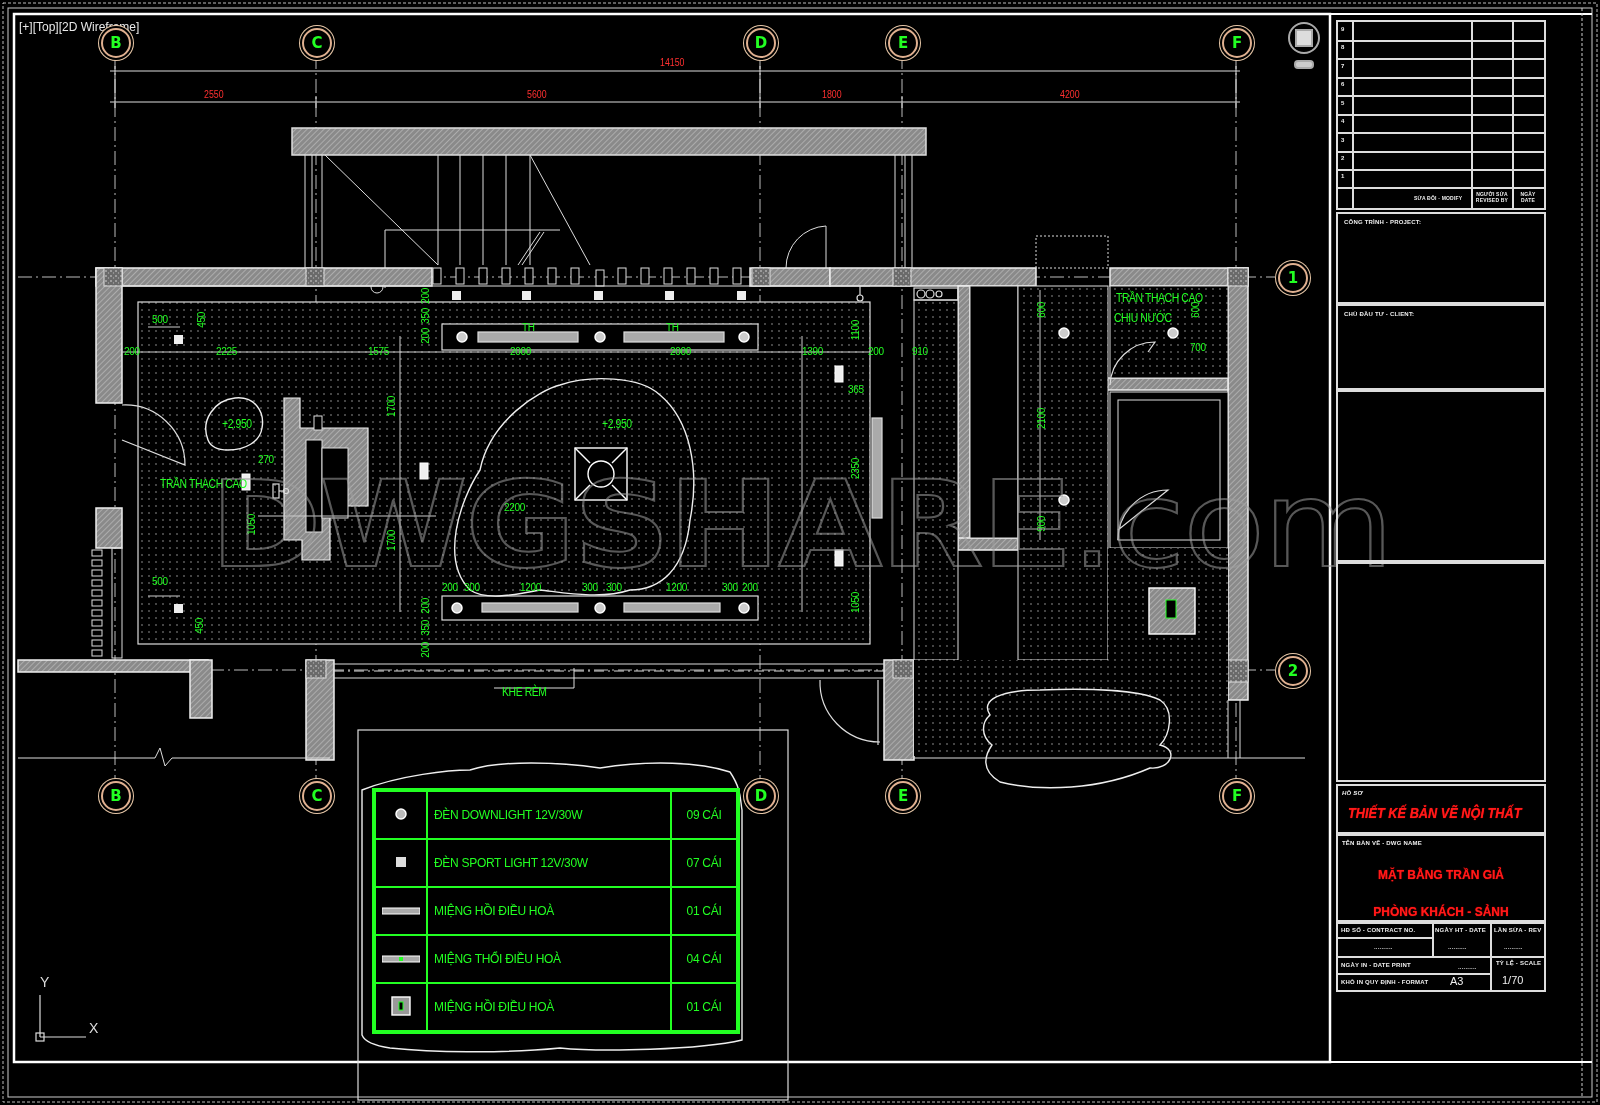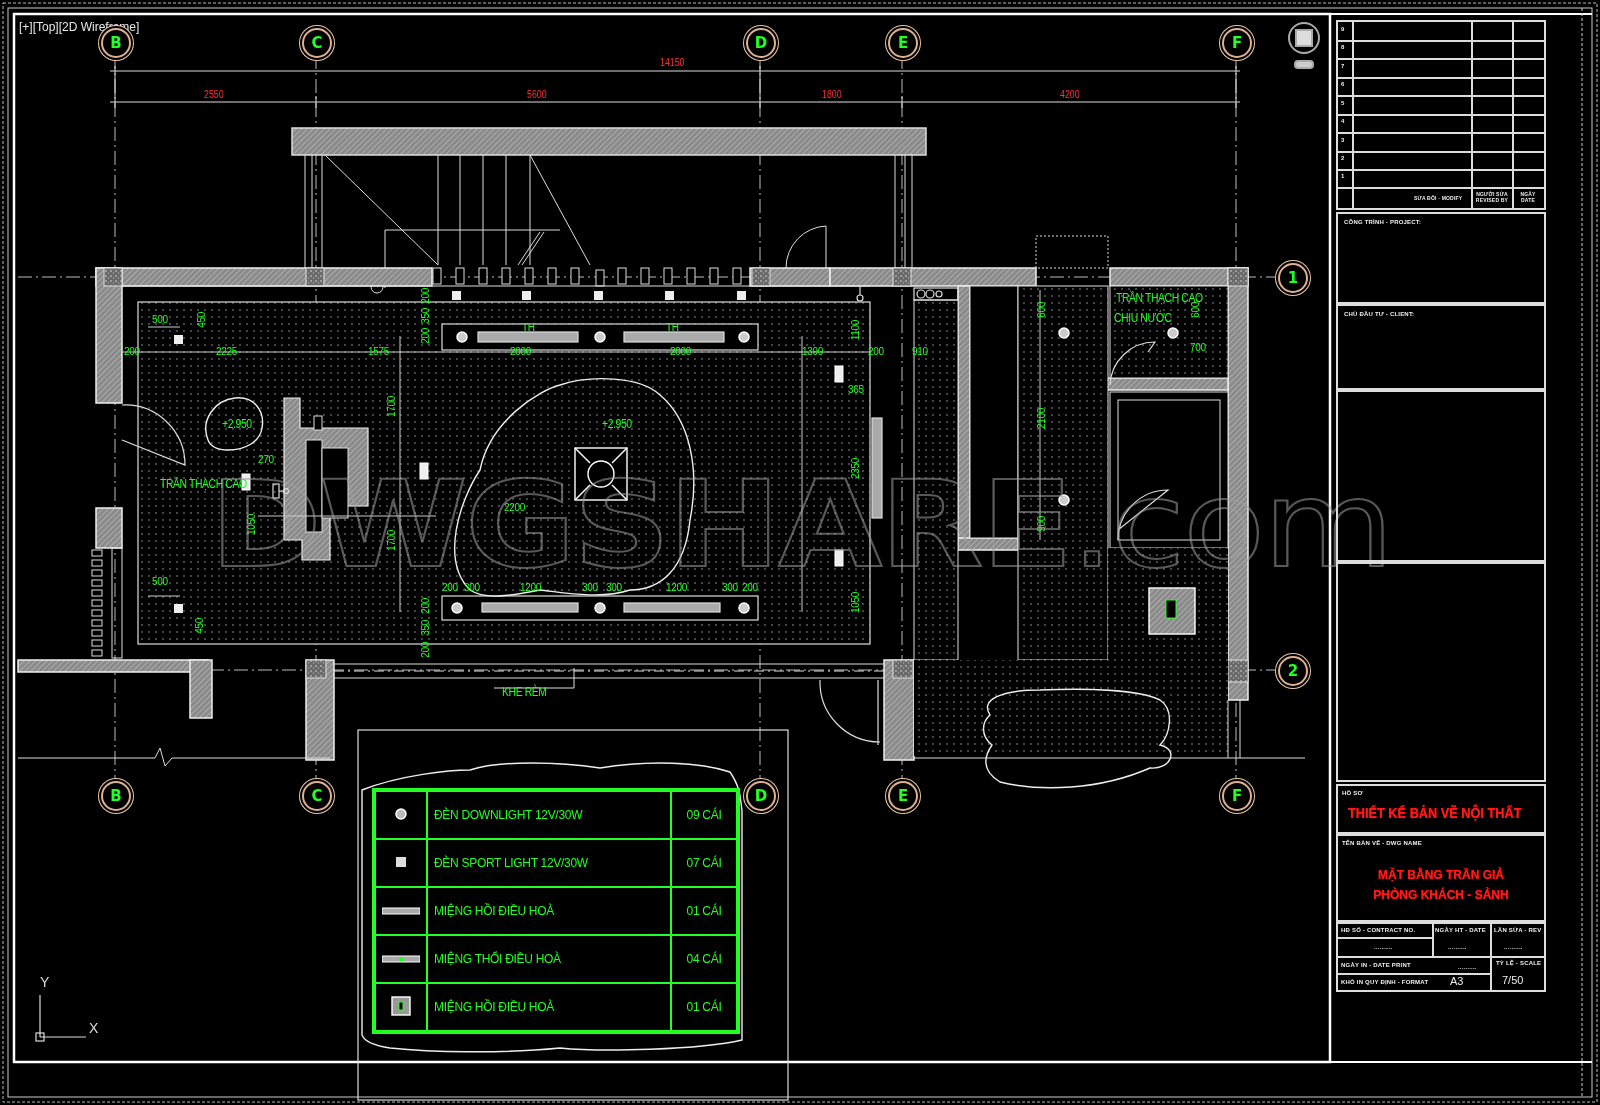--- a/index.html
+++ b/index.html
@@ -443,44 +443,44 @@
   <div class="tb-box" style="left:4px;top:196px;width:206px;height:88px;">
     <div class="abs tb-small" style="left:6px;top:5px">CÔNG TRÌNH - PROJECT:</div>
   </div>
 
   <div class="tb-box" style="left:4px;top:288px;width:206px;height:82px;">
     <div class="abs tb-small" style="left:6px;top:5px">CHỦ ĐẦU TƯ - CLIENT:</div>
   </div>
   <div class="tb-box" style="left:4px;top:374px;width:206px;height:168px;"></div>
   <div class="tb-box" style="left:4px;top:546px;width:206px;height:216px;"></div>
 
-  <div class="tb-box" style="left:4px;top:768px;width:206px;height:46px;">
+  <div class="tb-box" style="left:4px;top:768px;width:206px;height:46px;font-style:italic;">
     <div class="abs tb-small" style="left:4px;top:4px">HỒ SƠ</div>
     <div class="abs tb-red" style="left:10px;top:18px;font-size:15px;font-family:'Liberation Sans Narrow','Liberation Sans',sans-serif;transform:scaleX(.85);transform-origin:left top">THIẾT KẾ BẢN VẼ NỘI THẤT</div>
   </div>
 
   <div class="tb-box" style="left:4px;top:818px;width:206px;height:84px;">
     <div class="abs tb-small" style="left:4px;top:4px">TÊN BẢN VẼ - DWG NAME</div>
     <div class="abs tb-red" style="left:0;width:100%;text-align:center;top:32px;font-size:12px">MẶT BẰNG TRẦN GIẢ</div>
-    <div class="abs tb-red" style="left:0;width:100%;text-align:center;top:52px;font-size:12px">PHÒNG KHÁCH - SẢNH</div>
+    <div class="abs tb-red" style="left:0;width:100%;text-align:center;top:69px;font-size:12px">PHÒNG KHÁCH - SẢNH</div>
   </div>
 
   <div class="tb-box" style="left:4px;top:906px;width:206px;height:66px;">
     <div style="position:absolute;left:94px;top:0;height:32px;border-left:2px solid #ddd"></div>
     <div style="position:absolute;left:152px;top:0;bottom:0;border-left:2px solid #ddd"></div>
     <div style="position:absolute;left:0;width:94px;top:13px;border-top:2px solid #ddd"></div>
     <div style="position:absolute;left:0;width:100%;top:32px;border-top:2px solid #ddd"></div>
     <div style="position:absolute;left:0;width:152px;top:49px;border-top:2px solid #ddd"></div>
     <div class="abs tb-small" style="left:3px;top:3px">HĐ SỐ - CONTRACT NO.</div>
     <div class="abs tb-small" style="left:36px;top:20px">..........</div>
     <div class="abs tb-small" style="left:97px;top:3px">NGÀY HT - DATE</div>
     <div class="abs tb-small" style="left:110px;top:20px">..........</div>
     <div class="abs tb-small" style="left:156px;top:3px">LẦN SỬA - REV</div>
     <div class="abs tb-small" style="left:166px;top:20px">..........</div>
     <div class="abs tb-small" style="left:3px;top:38px">NGÀY IN - DATE PRINT</div>
     <div class="abs tb-small" style="left:120px;top:40px">..........</div>
     <div class="abs tb-small" style="left:158px;top:36px">TỶ LỆ - SCALE</div>
-    <div class="abs" style="left:164px;top:50px;font-size:11px;color:#eee">7/50</div>
+    <div class="abs" style="left:164px;top:50px;font-size:11px;color:#eee">1/70</div>
     <div class="abs tb-small" style="left:3px;top:55px">KHỔ IN QUY ĐỊNH - FORMAT</div>
     <div class="abs" style="left:112px;top:51px;font-size:11px;color:#eee">A3</div>
   </div>
 
 </div>
 
 </body></html>

